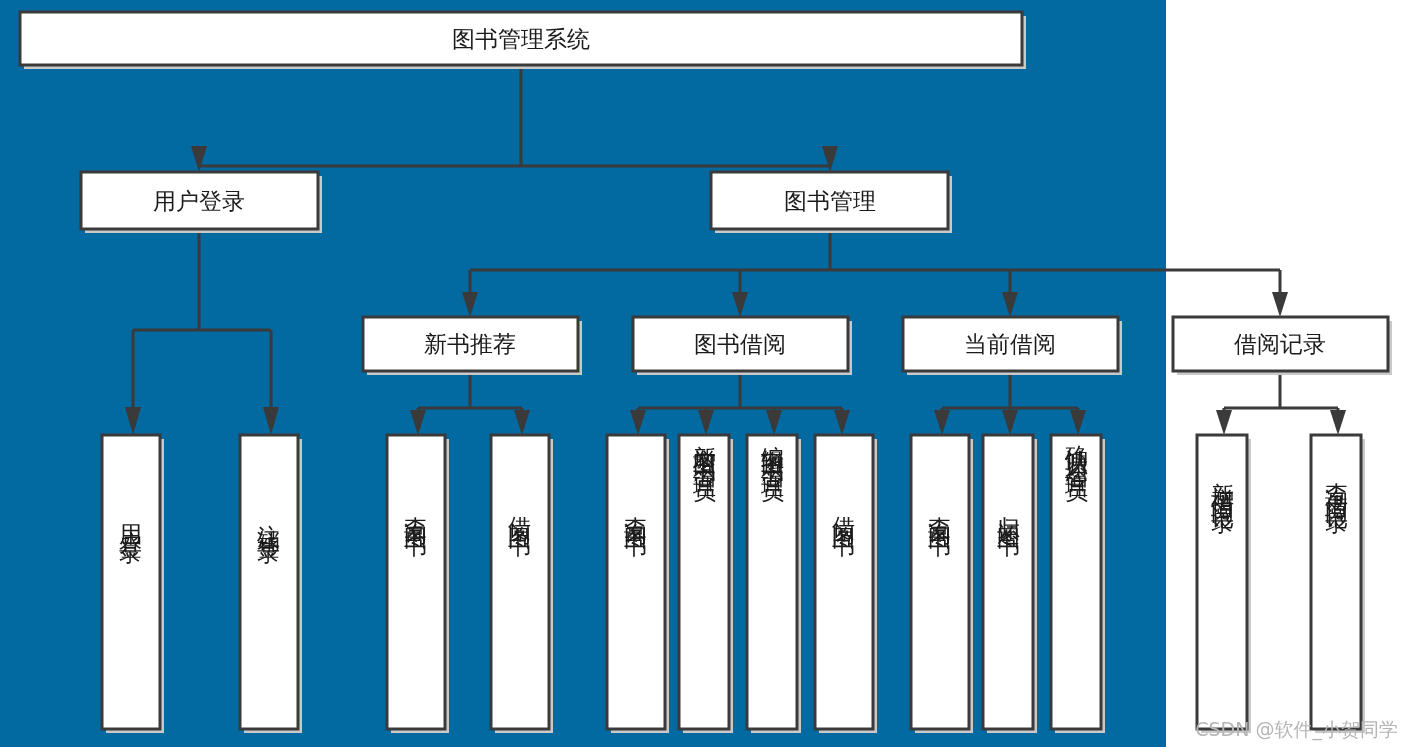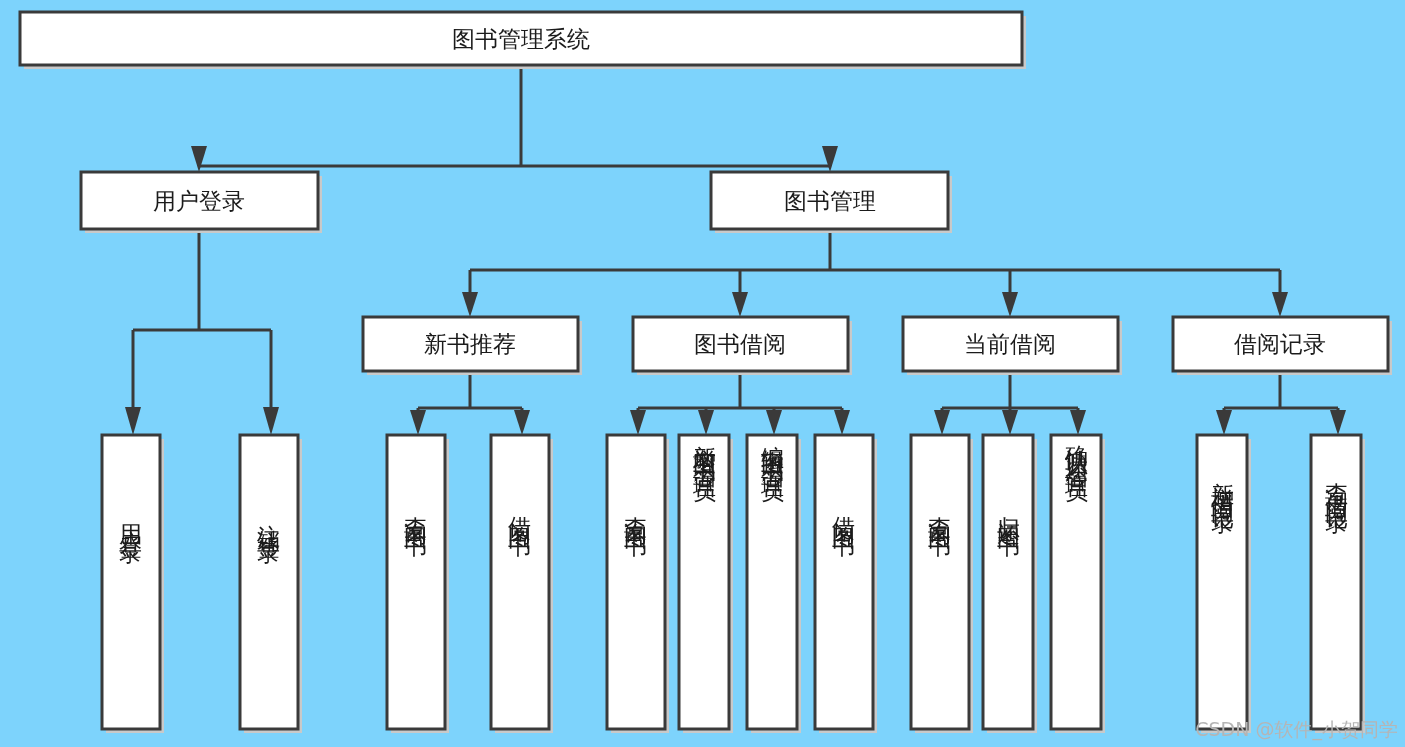--- a/index.html
+++ b/index.html
@@ -9,23 +9,23 @@
     background: #ffffff;
   }
   body {
     width: 1405px;
     height: 747px;
     overflow: hidden;
     font-family: "DejaVu Sans", "Liberation Sans", sans-serif;
   }
   #diagram-root {
     position: relative;
-    width: 1405px;
+    width: 1166px;
     height: 747px;
-    background: #7dd3fc;
+    background: #0369a1;
   }
   svg#chart-svg {
     display: block;
     width: 1405px;
     height: 747px;
   }
   .node-box {
     fill: #ffffff;
     stroke: #3a3a3a;
     stroke-width: 3;

